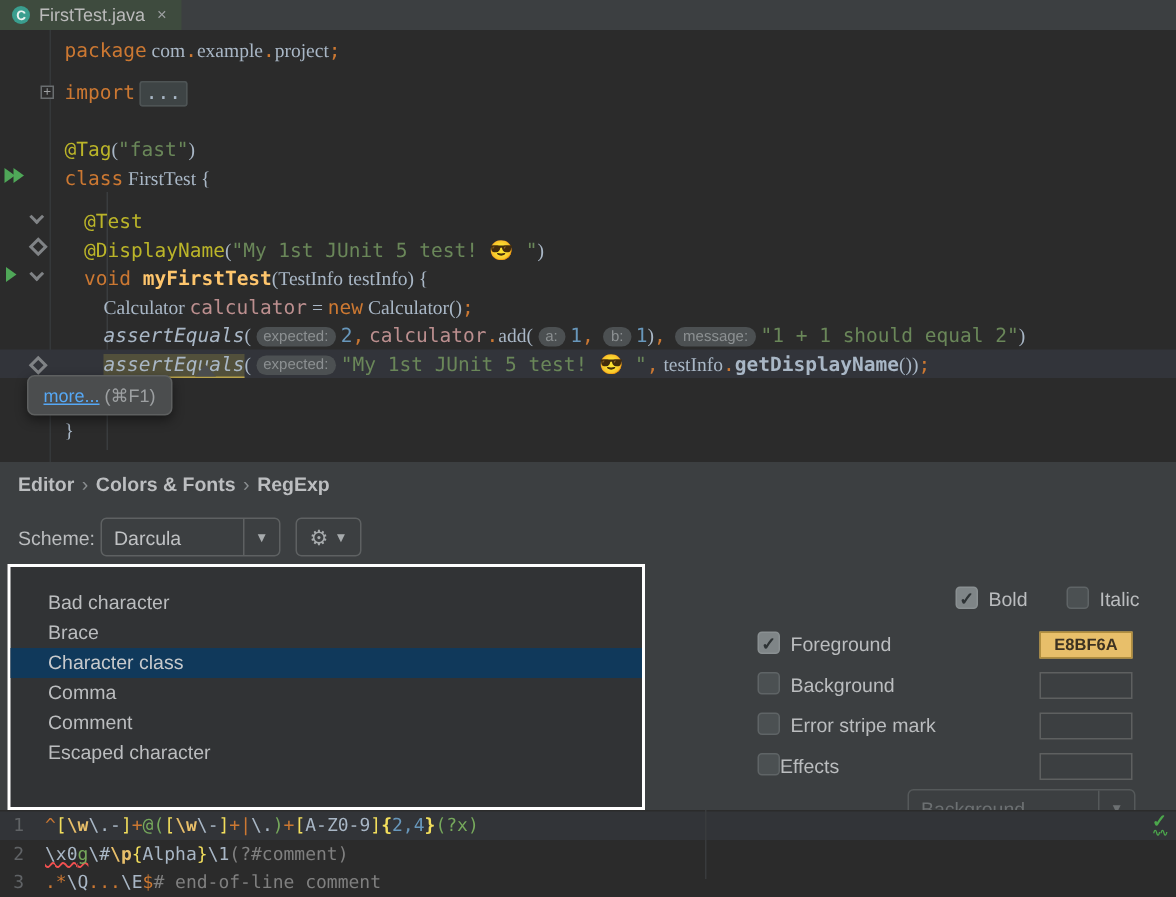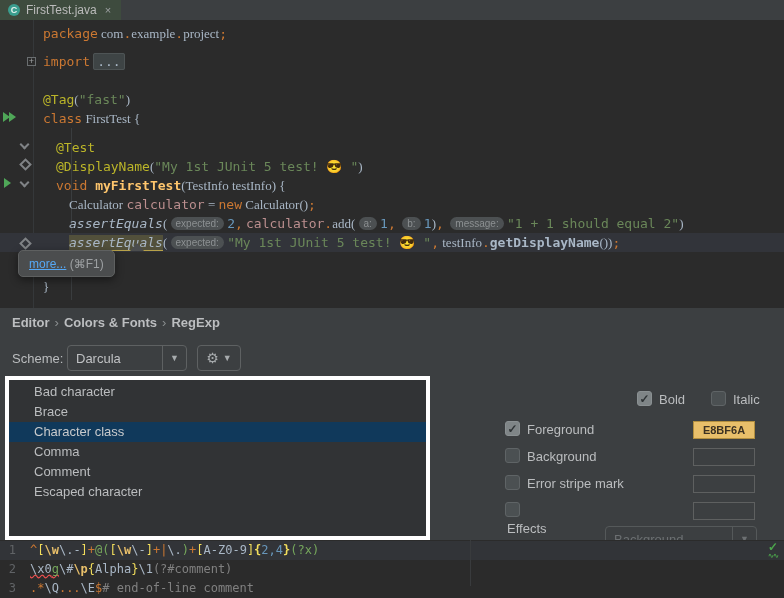--- a/index.html
+++ b/index.html
@@ -83,21 +83,21 @@
   .combo .val { flex:1; padding:0 8px; font-size:13px; color:#C0C2C4; }
   .combo .arrow-box { width:24px; height:100%; border-left:1px solid #5E6162; display:flex;
      align-items:center; justify-content:center; color:#A7ABAD; font-size:9px; }
   .scheme-combo { left:67px; top:37px; width:120px; }
   .gear-btn { position:absolute; left:197px; top:37px; width:44px; height:26px; border:1px solid #5E6162;
      border-radius:4px; display:flex; align-items:center; justify-content:center; gap:4px;
      color:#A7ABAD; font-size:14px; }
   .gear-btn .dd { font-size:9px; }
 
   .attr-list { position:absolute; left:5px; top:68px; width:425px; height:164px; background:#313335;
-     border:4px solid #ffffff; padding-top:2px; }
+     border:2px solid #ffffff; padding-top:14px; }
   .list-item { height:20px; line-height:20px; padding-left:25px; font-size:13px; color:#BBBDBF; }
   .list-item.selected { background:#10395B; color:#C8CACC; }
 
   .cb { position:absolute; width:15px; height:15px; border-radius:3px; background:#4B5052;
      border:1px solid #5F6466; color:transparent; font-size:12px; line-height:14px; text-align:center; }
   .cb.checked { background:#7F8587; border-color:#8A9092; color:#2E3335; font-weight:bold; }
   .cb-label { position:absolute; font-size:13px; color:#BBBDBF; white-space:nowrap; }
 
   .swatch { position:absolute; left:693px; width:62px; height:18px; border:1px solid #5E6060;
      font-size:11px; font-weight:bold; text-align:center; line-height:17px; color:#3C3222; }
@@ -201,21 +201,21 @@
         <span class="cb checked" style="left: 505px; top: 113px;">✓</span>
         <span class="cb-label" style="left: 527px; top: 114px;">Foreground</span>
         <span class="swatch" style="top: 113px; background: rgb(232, 191, 106); border-color: rgb(178, 143, 63);">E8BF6A</span>
         <span class="cb" style="left: 505px; top: 140px;">✓</span>
         <span class="cb-label" style="left: 527px; top: 141px;">Background</span>
         <span class="swatch" style="top: 140px;"></span>
         <span class="cb" style="left: 505px; top: 167px;">✓</span>
         <span class="cb-label" style="left: 527px; top: 168px;">Error stripe mark</span>
         <span class="swatch" style="top: 167px;"></span>
         <span class="cb" style="left: 505px; top: 194px;">✓</span>
-        <span class="cb-label" style="left: 507px; top: 195px; margin-top: 18px;">Effects</span>
+        <span class="cb-label" style="left: 520px; top: 195px;">Effects</span>
         <span class="swatch" style="top: 194px;"></span>
       </div>
 
     <div class="combo uw-combo">
       <span class="val">Background</span>
       <span class="arrow-box">▼</span>
     </div>
 
     <span class="splitter-hash">//////</span>
   </div>

